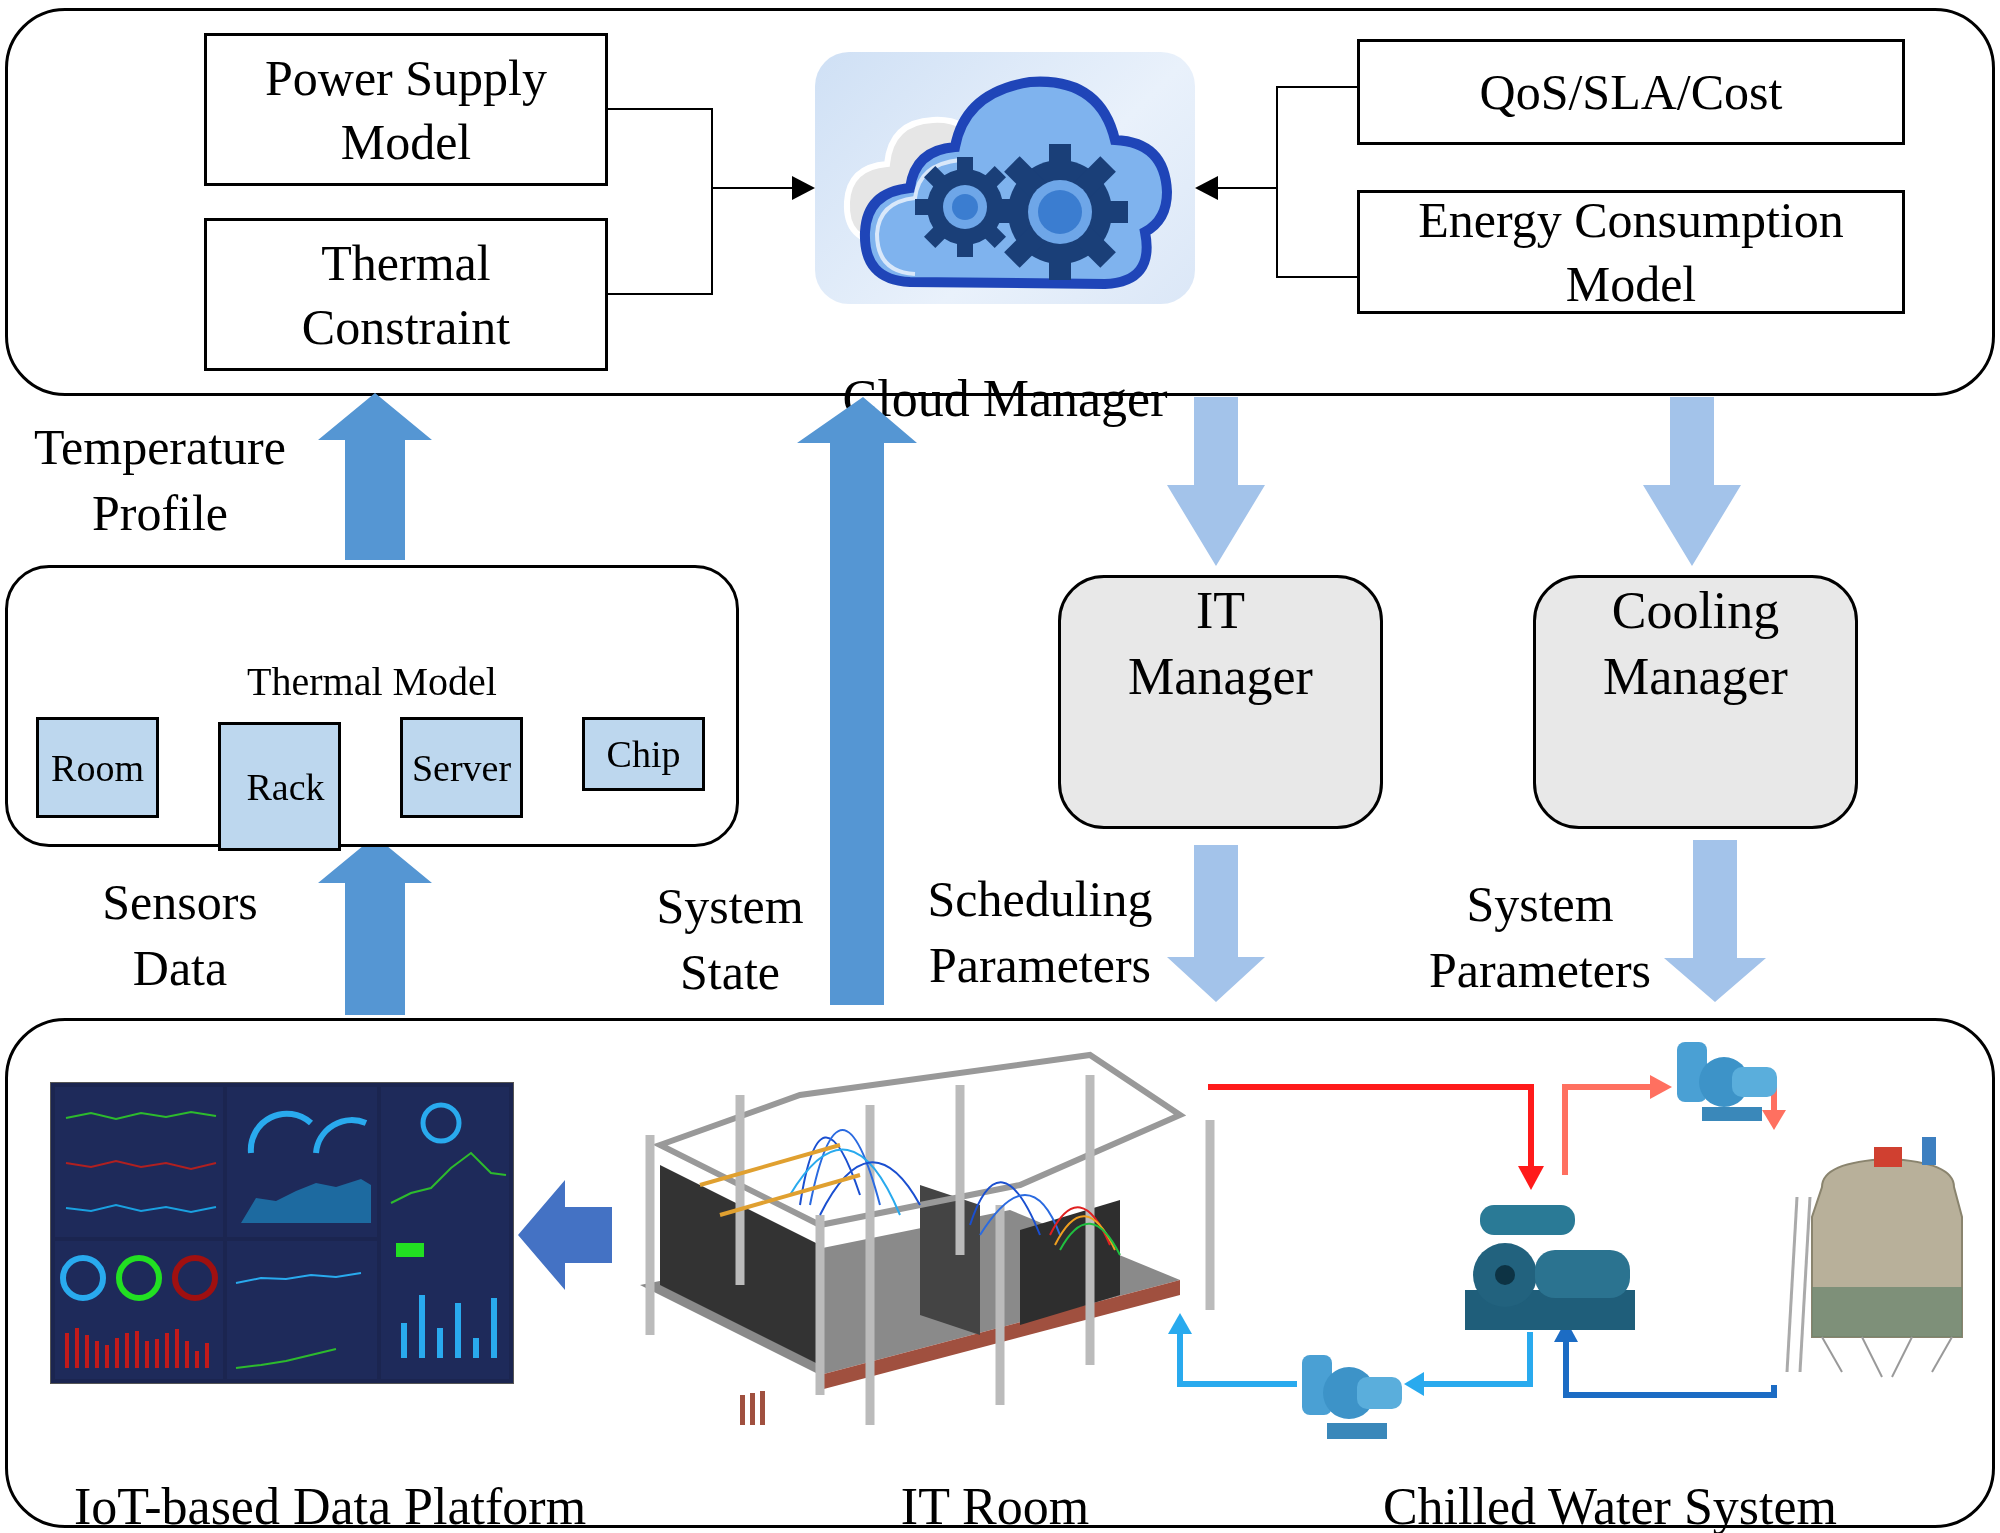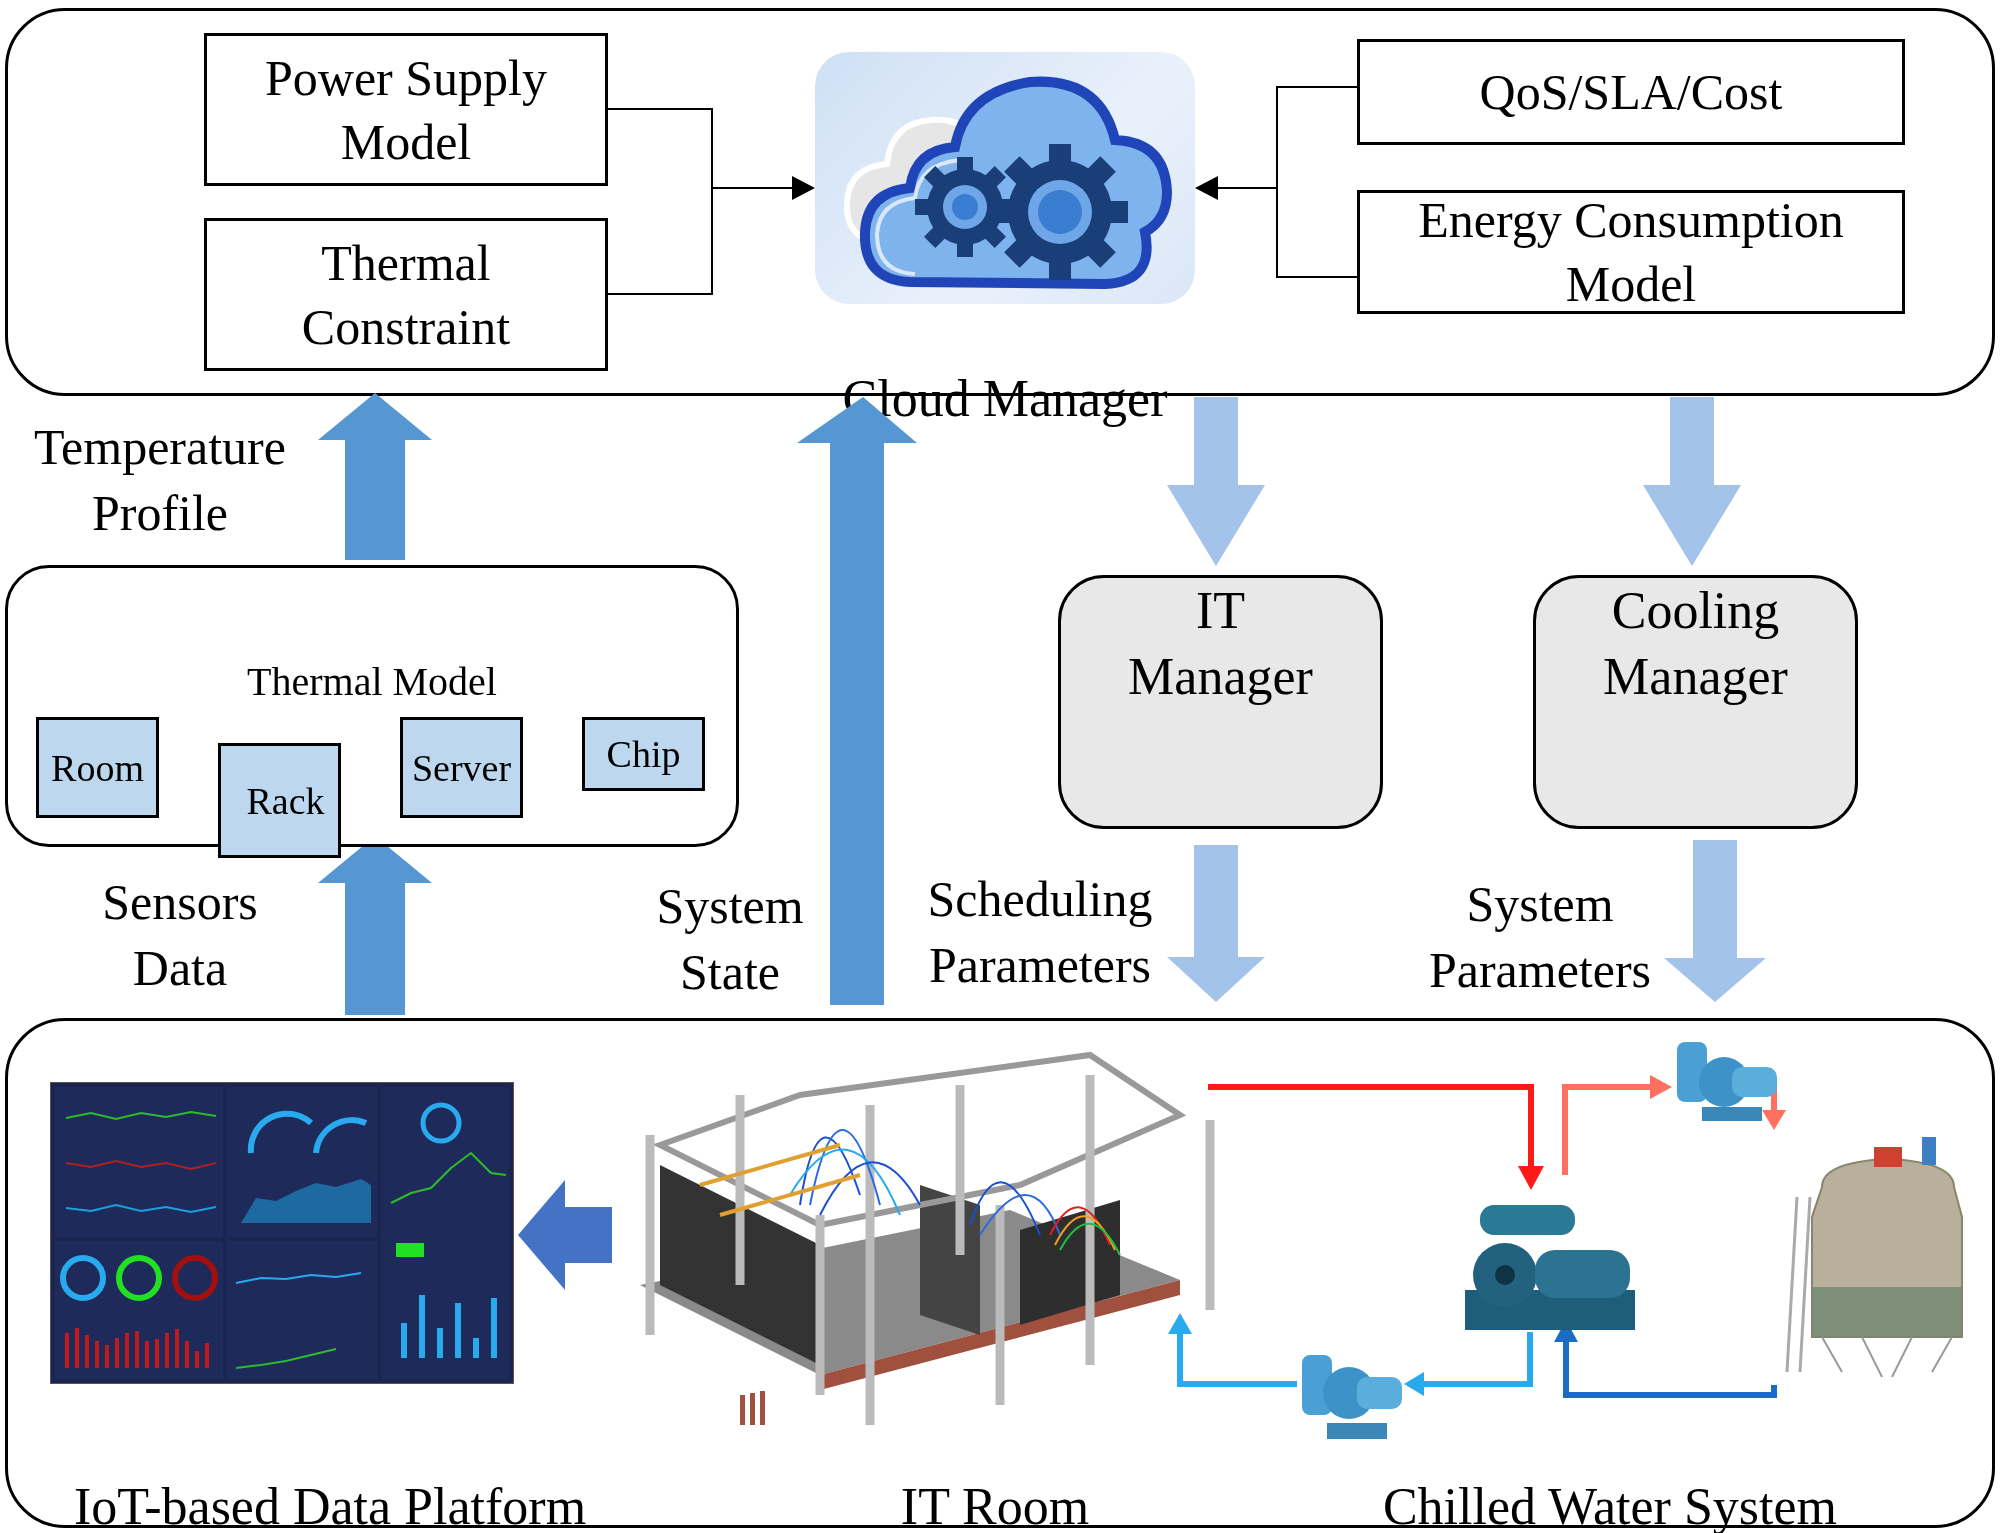--- a/index.html
+++ b/index.html
@@ -84,21 +84,21 @@
 <div class="label" style="left:80px;top:869px;width:200px;">Sensors Data</div>
 <div class="label" style="left:630px;top:873px;width:200px;">System State</div>
 <div class="label" style="left:900px;top:866px;width:280px;">Scheduling Parameters</div>
 <div class="label" style="left:1405px;top:871px;width:270px;">System Parameters</div>
 
 <div class="panel" style="left:5px;top:565px;width:734px;height:282px;border-radius:44px;"></div>
 <div class="label bold" style="left:5px;top:605px;width:734px;font-size:40px;">Thermal Model</div>
 <div class="sub" style="left:36px;top:717px;width:123px;height:101px;">
     <span>Room</span>
   </div>
-<div class="sub" style="left:218px;top:743px;width:123px;height:115px;padding-left:12px;">
+<div class="sub" style="left:218px;top:722px;width:123px;height:129px;padding-left:12px;">
     <span>Rack</span>
   </div>
 <div class="sub" style="left:400px;top:717px;width:123px;height:101px;">
     <span>Server</span>
   </div>
 <div class="sub" style="left:582px;top:717px;width:123px;height:74px;">
     <span>Chip</span>
   </div>
 
 <div class="mgr" style="left:1058px;top:575px;width:325px;height:254px;">

